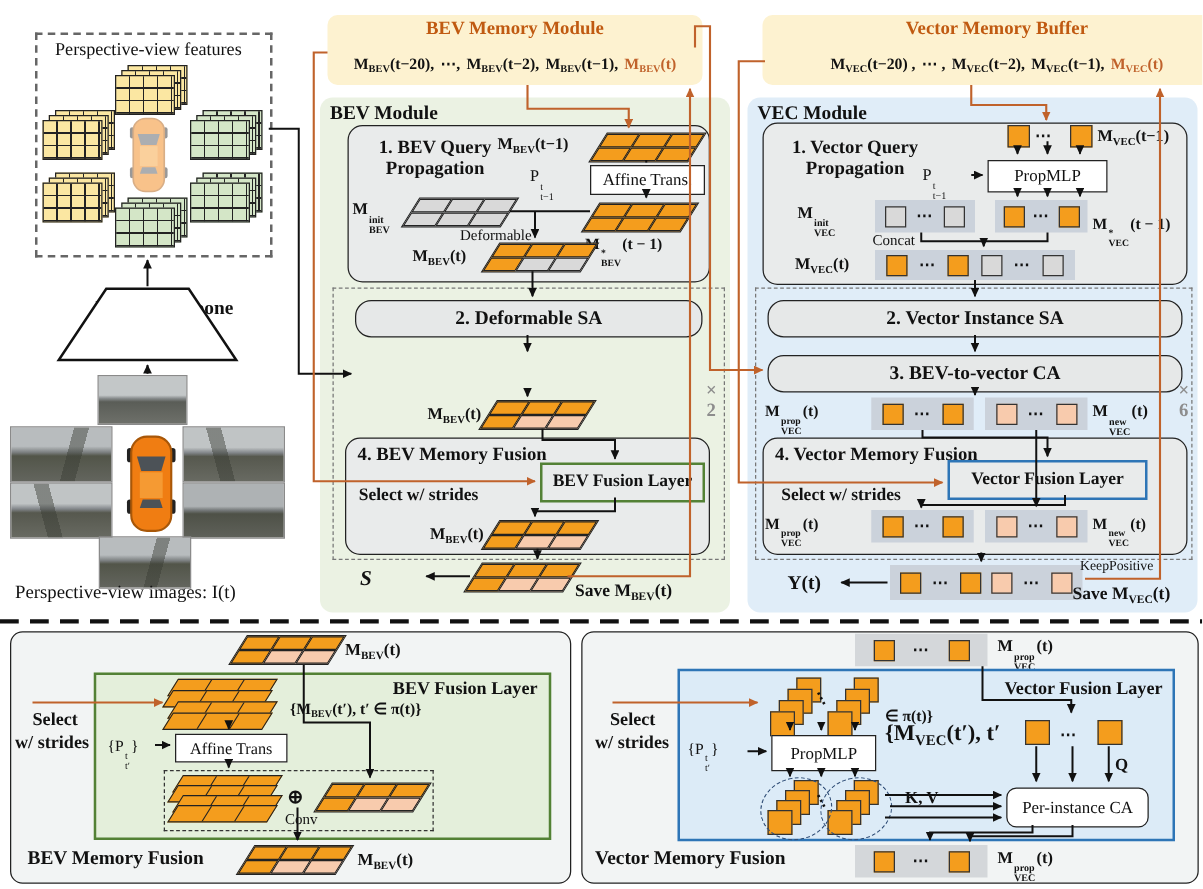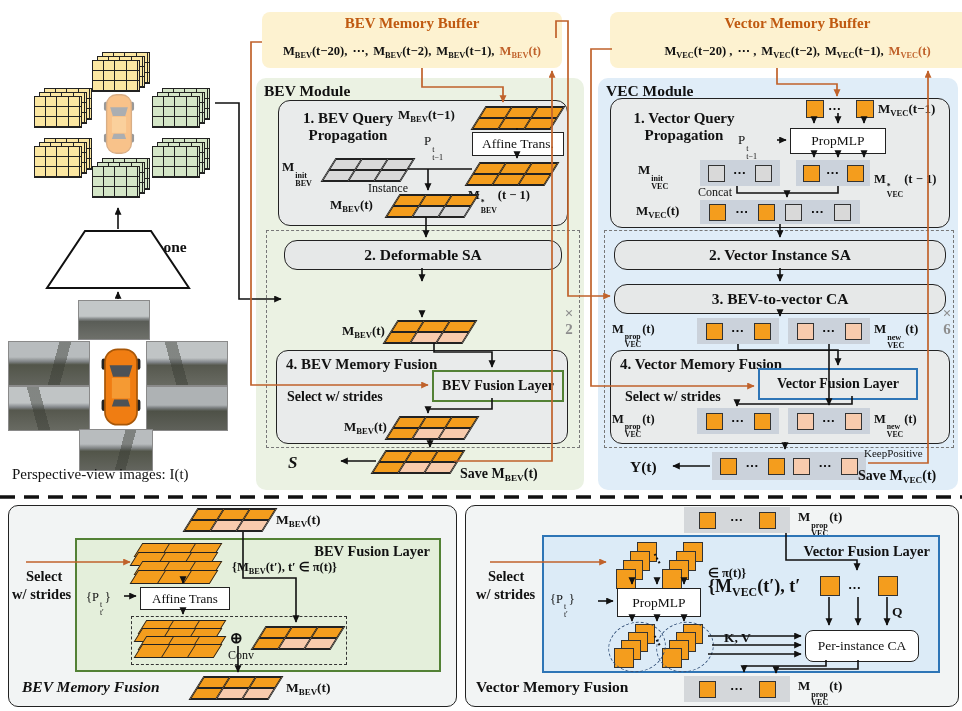--- a/index.html
+++ b/index.html
@@ -57,20 +57,23 @@
   .pb{background:linear-gradient(105deg,transparent 55%,rgba(55,58,50,.45) 55% 68%,transparent 68%),linear-gradient(#b8bcbe 35%,#7d8182 46%,#525549 53%,#63655e);}
   .pc{background:linear-gradient(255deg,transparent 55%,rgba(55,58,50,.45) 55% 68%,transparent 68%),linear-gradient(#c0c4c5 37%,#82868a 47%,#56584e 54%,#686a62);}
   .pd{background:linear-gradient(#aeb2b4 42%,#777b7c 49%,#4e5147 56%,#5f615a);}
   svg.overlay{position:absolute;left:0;top:0;z-index:30;pointer-events:none;}
 </style>
 </head>
 <body>
 
 <div id="fig">
 
+  <div class="featbox" style="left:28px;top:26px;width:186px;height:176px;">
+    <div class="lbl plain" style="left:14px;top:4px;font-size:14.5px;">Perspective-view features</div>
+  </div>
   <div class="fstack" style="left:92px;top:52px;">
       <div class="fgrid fy" style="left:10px;top:0;"></div>
       <div class="fgrid fy" style="left:5px;top:4px;"></div>
       <div class="fgrid fy" style="left:0;top:8px;"></div>
     </div>
   <div class="fstack" style="left:34px;top:88px;">
       <div class="fgrid fy" style="left:10px;top:0;"></div>
       <div class="fgrid fy" style="left:5px;top:4px;"></div>
       <div class="fgrid fy" style="left:0;top:8px;"></div>
     </div>
@@ -123,21 +126,21 @@
         <rect x="33" y="46" width="4" height="10" rx="2" fill="#222"></rect>
         <rect x="6" y="2" width="28" height="66" rx="11" fill="#f07d12" stroke="#a85708" stroke-width="1.5"></rect>
         <path d="M10 16 L30 16 L27 26 L13 26 Z" fill="#4c5257"></path>
         <rect x="12" y="27" width="16" height="18" fill="#f59a33"></rect>
         <path d="M12 52 L28 52 L26 46 L14 46 Z" fill="#4c5257"></path>
       </svg>
   </div>
   <div class="lbl plain" style="left:12px;top:466px;font-size:15px;">Perspective-view images: I(t)</div>
 
   <div class="buffer" style="left:262px;top:12px;width:300px;height:56px;">
-    <div class="buftitle">BEV Memory Buffer</div>
+    <div class="buftitle">BEV Memory Module</div>
     <div class="bufrow">
       <span class="bi">M<sub>BEV</sub>(t−20),</span>
       <span class="bi">⋯,</span>
       <span class="bi">M<sub>BEV</sub>(t−2),</span>
       <span class="bi">M<sub>BEV</sub>(t−1),</span>
       <span class="bi">M<sub>BEV</sub>(t)</span>
     </div>
   </div>
   <div class="buffer" style="left:610px;top:12px;width:347px;height:56px;padding-left:28px;">
     <div class="buftitle">Vector Memory Buffer</div>
@@ -182,21 +185,21 @@
       <i class="cg"></i>
     </div>
   <div class="para" style="left:472px;top:162px;">
       <i class="co"></i>
       <i class="co"></i>
       <i class="co"></i>
       <i class="co"></i>
       <i class="co"></i>
       <i class="co"></i>
     </div>
-  <div class="lbl small" style="left:368px;top:182px;font-size:12px;">Instance</div>
+  <div class="lbl small" style="left:368px;top:182px;font-size:12px;">Deformable</div>
   <div class="lbl" style="left:468px;top:188px;font-size:12.5px;">M<span class="ss">
         <span>*</span>
         <span>BEV</span>
       </span>(t − 1)</div>
   <div class="lbl" style="left:330px;top:198px;">M<sub>BEV</sub>(t)</div>
   <div class="para" style="left:392px;top:194px;">
       <i class="co"></i>
       <i class="co"></i>
       <i class="co"></i>
       <i class="co"></i>
@@ -422,21 +425,21 @@
   <div class="lbl" style="left:12px;top:586px;font-size:14.5px;">w/ strides</div>
   <div class="para" style="left:196px;top:676px;">
       <i class="co"></i>
       <i class="co"></i>
       <i class="co"></i>
       <i class="co"></i>
       <i class="cp"></i>
       <i class="cp"></i>
     </div>
   <div class="lbl" style="left:286px;top:680px;font-size:13.5px;">M<sub>BEV</sub>(t)</div>
-  <div class="lbl" style="left:22px;top:678px;font-size:15.5px;font-style:italic;">BEV Memory Fusion</div>
+  <div class="lbl" style="left:22px;top:678px;font-size:15.5px;">BEV Memory Fusion</div>
 
   <div class="bpanel" style="left:465px;top:505px;width:492px;height:200px;"></div>
   <div class="strip2" style="left:684px;top:507px;width:106px;height:26px;">
       <span class="sq"></span>
       <span class="dots">⋯</span>
       <span class="sq"></span>
     </div>
   <div class="lbl" style="left:798px;top:510px;font-size:13px;">M<span class="ss">
         <span>prop</span>
         <span>VEC</span>

